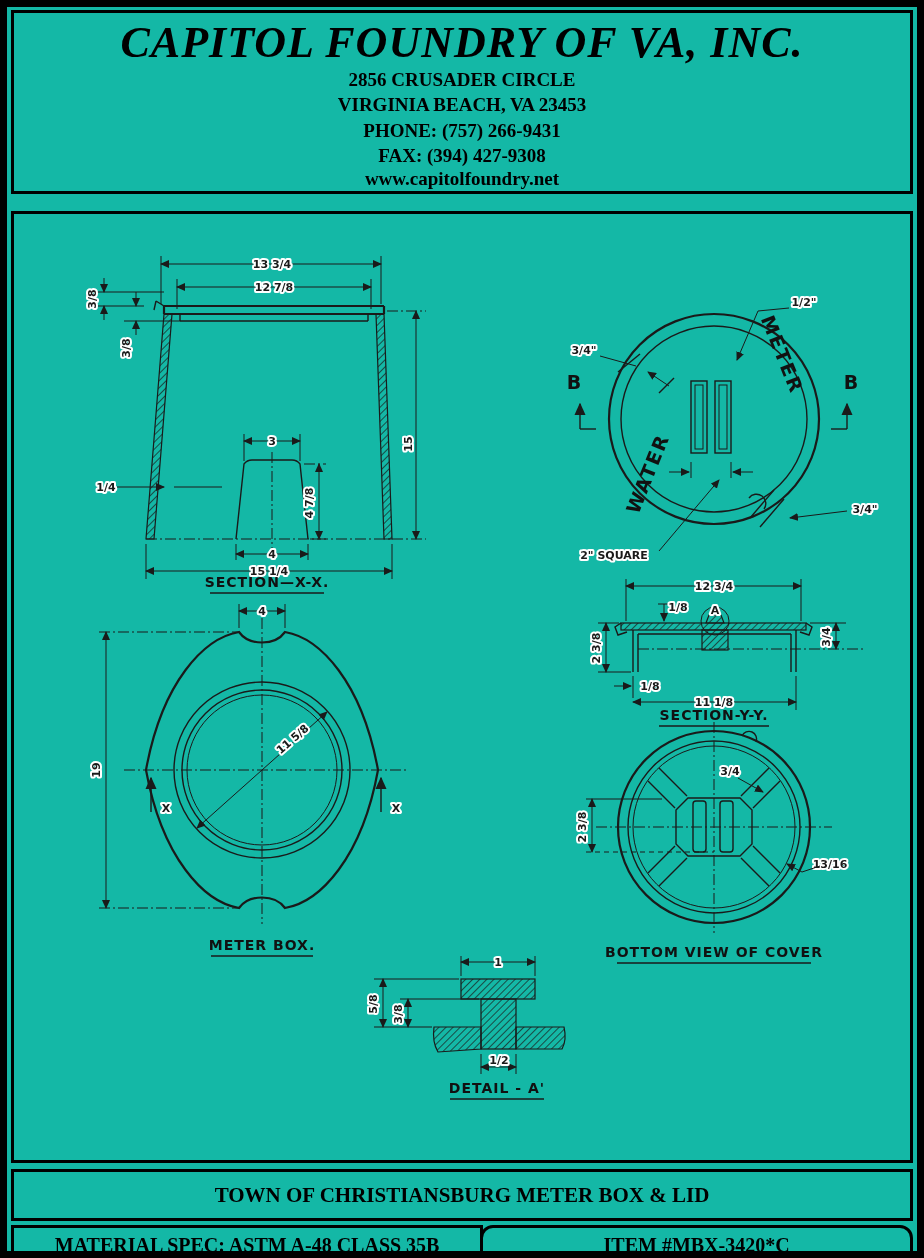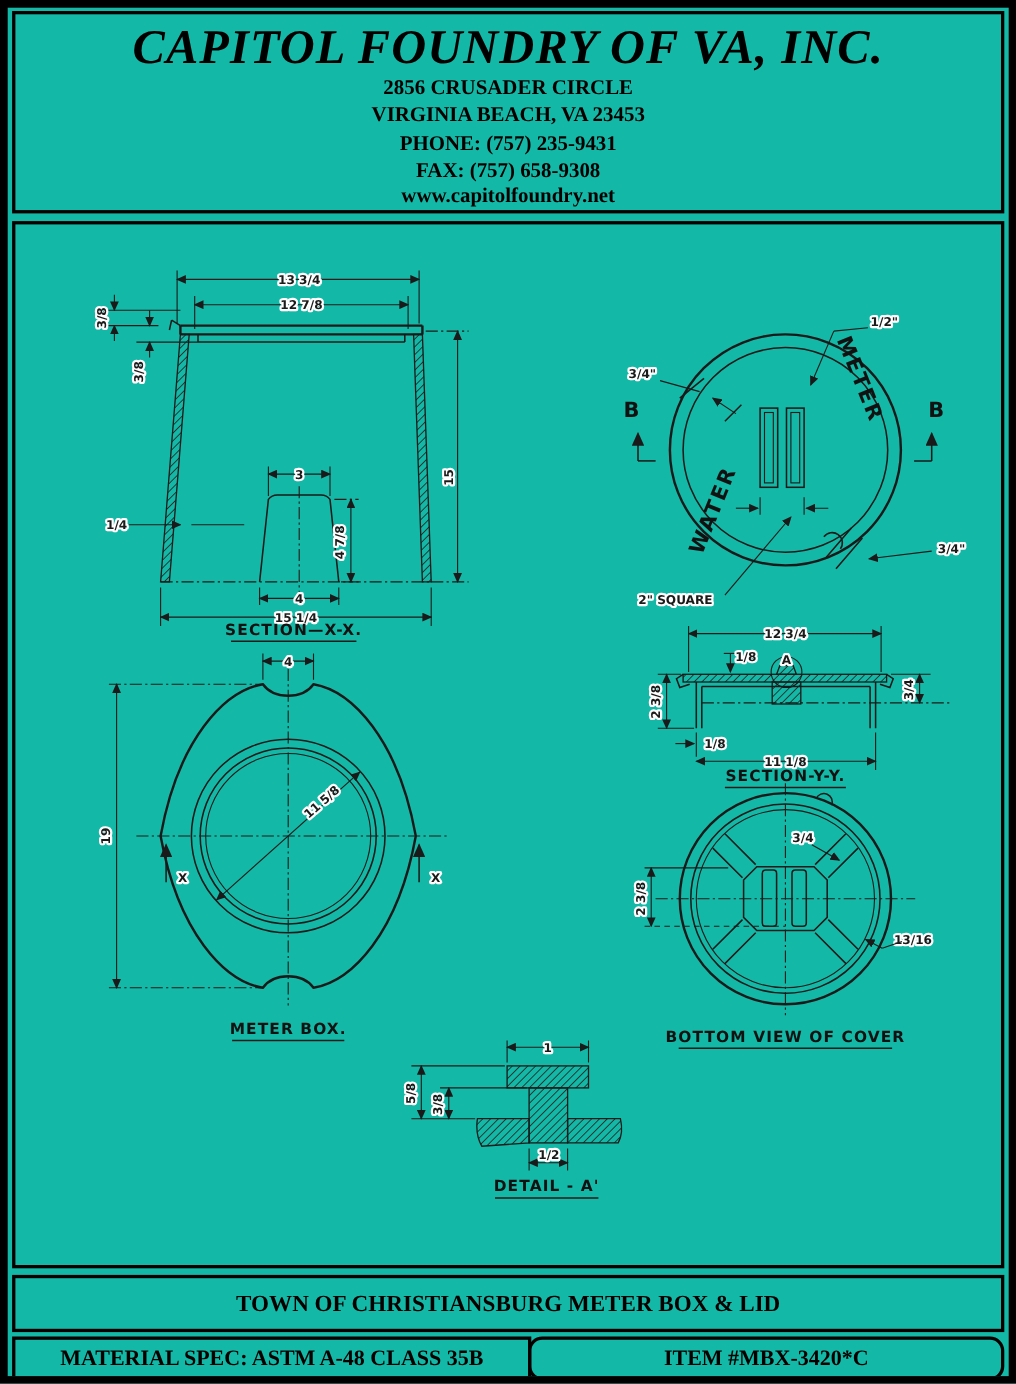--- a/index.html
+++ b/index.html
@@ -2,21 +2,21 @@
 <html><head>
 <meta charset="utf-8">
 <style>
   html,body{margin:0;padding:0;background:#e8e8e8;}
   .page{position:relative;width:924px;height:1258px;background:#14b8a6;border:7px solid #000;
         box-sizing:border-box;padding:3px 4px;font-family:"Liberation Serif",serif;overflow:hidden;}
   .header-box{border:3px solid #000;height:184px;text-align:center;box-sizing:border-box;padding-top:6px;}
   .company{font-size:44px;font-weight:bold;font-style:italic;letter-spacing:1px;line-height:1.1;}
   .addr{font-size:19px;font-weight:bold;line-height:1.32;}
   .site{font-size:19px;font-weight:bold;}
-  .drawing-box{border:3px solid #000;height:952px;margin-top:7px;box-sizing:border-box;position:relative;}
+  .drawing-box{border:3px solid #000;height:952px;margin-top:17px;box-sizing:border-box;position:relative;}
   .footer-title{border:3px solid #000;margin-top:6px;height:52px;box-sizing:border-box;
         display:flex;align-items:center;justify-content:center;font-size:21px;font-weight:bold;}
   .footer-row{display:flex;margin-top:4px;height:40px;}
   .fcell{border:3px solid #000;box-sizing:border-box;display:flex;align-items:center;justify-content:center;
         font-size:20px;font-weight:bold;}
   .fcell.left{width:478px;}
   .fcell.right{width:438px;margin-left:-3px;border-radius:13px;}
   svg{position:absolute;left:0;top:0;}
   .ln{stroke:#1a1a1a;stroke-width:1.4;fill:none;}
   .tn{stroke:#1a1a1a;stroke-width:1;fill:none;}
@@ -30,22 +30,22 @@
 </style>
 </head>
 <body>
 
 <div class="page">
 
   <div class="header-box">
     <div class="company">CAPITOL FOUNDRY OF VA, INC.</div>
     <div class="addr">2856 CRUSADER CIRCLE</div>
     <div class="addr">VIRGINIA BEACH, VA 23453</div>
-    <div class="addr">PHONE: (757) 235-9431</div>
-    <div class="addr">FAX: (757) 658-9308</div>
+    <div class="addr">PHONE: (757) 266-9431</div>
+    <div class="addr">FAX: (394) 427-9308</div>
     <div class="site">www.capitolfoundry.net</div>
   </div>
 
   <div class="drawing-box">
   <svg width="906" height="944" viewBox="0 0 906 944">
     <defs>
       <pattern id="h" width="5" height="5" patternUnits="userSpaceOnUse" patternTransform="rotate(45)">
         <line x1="0" y1="0" x2="0" y2="5" stroke="#1a1a1a" stroke-width="1.4"></line>
       </pattern>
       <marker id="ar" markerWidth="9" markerHeight="8" refX="8" refY="4" orient="auto-start-reverse">

